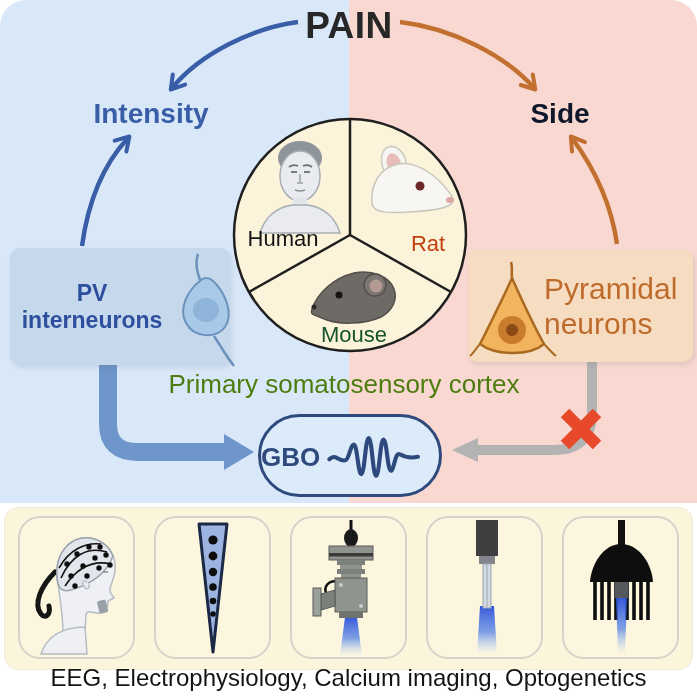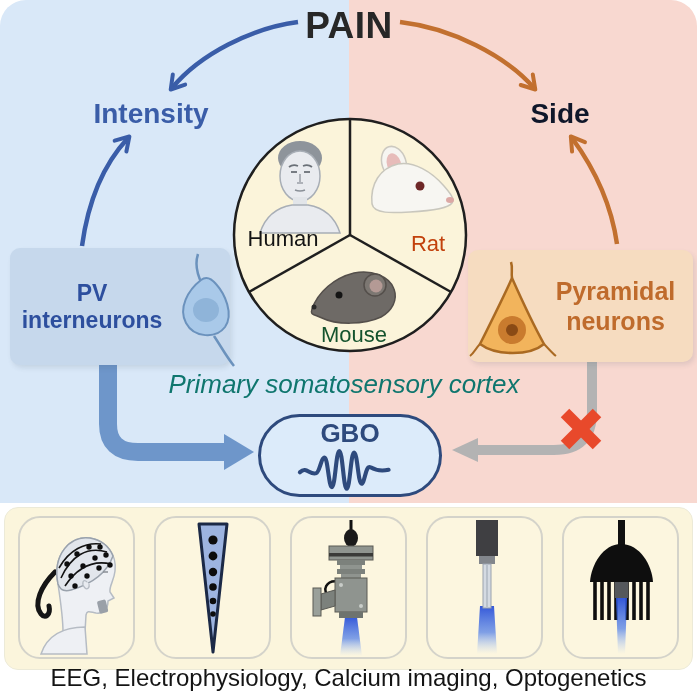--- a/index.html
+++ b/index.html
@@ -11,33 +11,33 @@
   .bg-right{position:absolute;right:0;top:0;width:50%;height:100%;background:#f8d8d0;}
   .overlay{position:absolute;left:0;top:0;z-index:1;}
   .txt{position:absolute;z-index:2;white-space:nowrap;}
   .ctr{transform:translateX(-50%);}
   #pain{left:349px;top:5px;font-size:37px;font-weight:800;color:#272727;letter-spacing:.5px;}
   #intensity{left:151px;top:98px;font-size:28px;font-weight:bold;color:#3a5da8;}
   #side{left:560px;top:98px;font-size:28px;font-weight:bold;color:#0f172a;}
   #human-lbl{left:283px;top:226px;font-size:22px;color:#141414;}
   #rat-lbl{left:428px;top:231px;font-size:22px;color:#c2410c;}
   #mouse-lbl{left:354px;top:322px;font-size:22px;color:#14532d;}
-  #cortex{left:344px;top:369px;font-size:26px;color:#0f766e;font-style:italic;}
+  #cortex{left:344px;top:369px;font-size:26px;color:#4d7c0f;}
   .cellbox{position:absolute;z-index:2;border-radius:10px;box-shadow:2px 3px 5px rgba(60,70,90,.12);}
   #pv-box{left:10px;top:248px;width:220px;height:117px;background:#c6d8ec;}
   #pv-box .boxlbl{position:absolute;left:0px;right:56px;top:50%;transform:translateY(-50%);
       text-align:center;font-size:23px;line-height:1.18;font-weight:bold;color:#2d4f9e;}
   #pv-box svg{position:absolute;right:-10px;top:2px;overflow:visible;}
   #pyr-box{left:468px;top:250px;width:225px;height:112px;background:#f6dcc0;}
   #pyr-box .boxlbl{position:absolute;left:76px;right:6px;top:50%;transform:translateY(-50%);
-      text-align:center;font-size:25px;line-height:1.18;font-weight:bold;color:#bf6b2c;}
+      font-size:30px;line-height:1.18;font-weight:normal;color:#bf6b2c;}
   #pyr-box svg{position:absolute;left:0px;top:16px;overflow:visible;}
   #gbo{position:absolute;z-index:2;left:258px;top:414px;width:184px;height:83px;background:#dcebfa;
        border:3.5px solid #2e4a7d;border-radius:45px;box-sizing:border-box;
-       display:flex;flex-direction:column;align-items:center;}
+       display:flex;flex-direction:row;align-items:center;}
   #gbo .gbolbl{font-size:26px;font-weight:bold;color:#2e4a7d;margin-top:3px;line-height:1;}
   
   .panel{position:absolute;left:4px;top:507px;width:689px;height:163px;background:#fbf5dc;
          border:1px solid #ecead8;border-radius:14px;box-sizing:border-box;z-index:2;}
   .tiles{display:flex;justify-content:center;gap:19px;padding-top:8px;}
   .tile{width:117px;height:143px;border:2.5px solid #d4d3ca;border-radius:22px;background:#fcf6df;
         box-sizing:border-box;display:flex;align-items:center;justify-content:center;}
   #caption{text-align:center;margin-top:5px;font-size:24px;color:#141414;}
 </style>
 </head>

